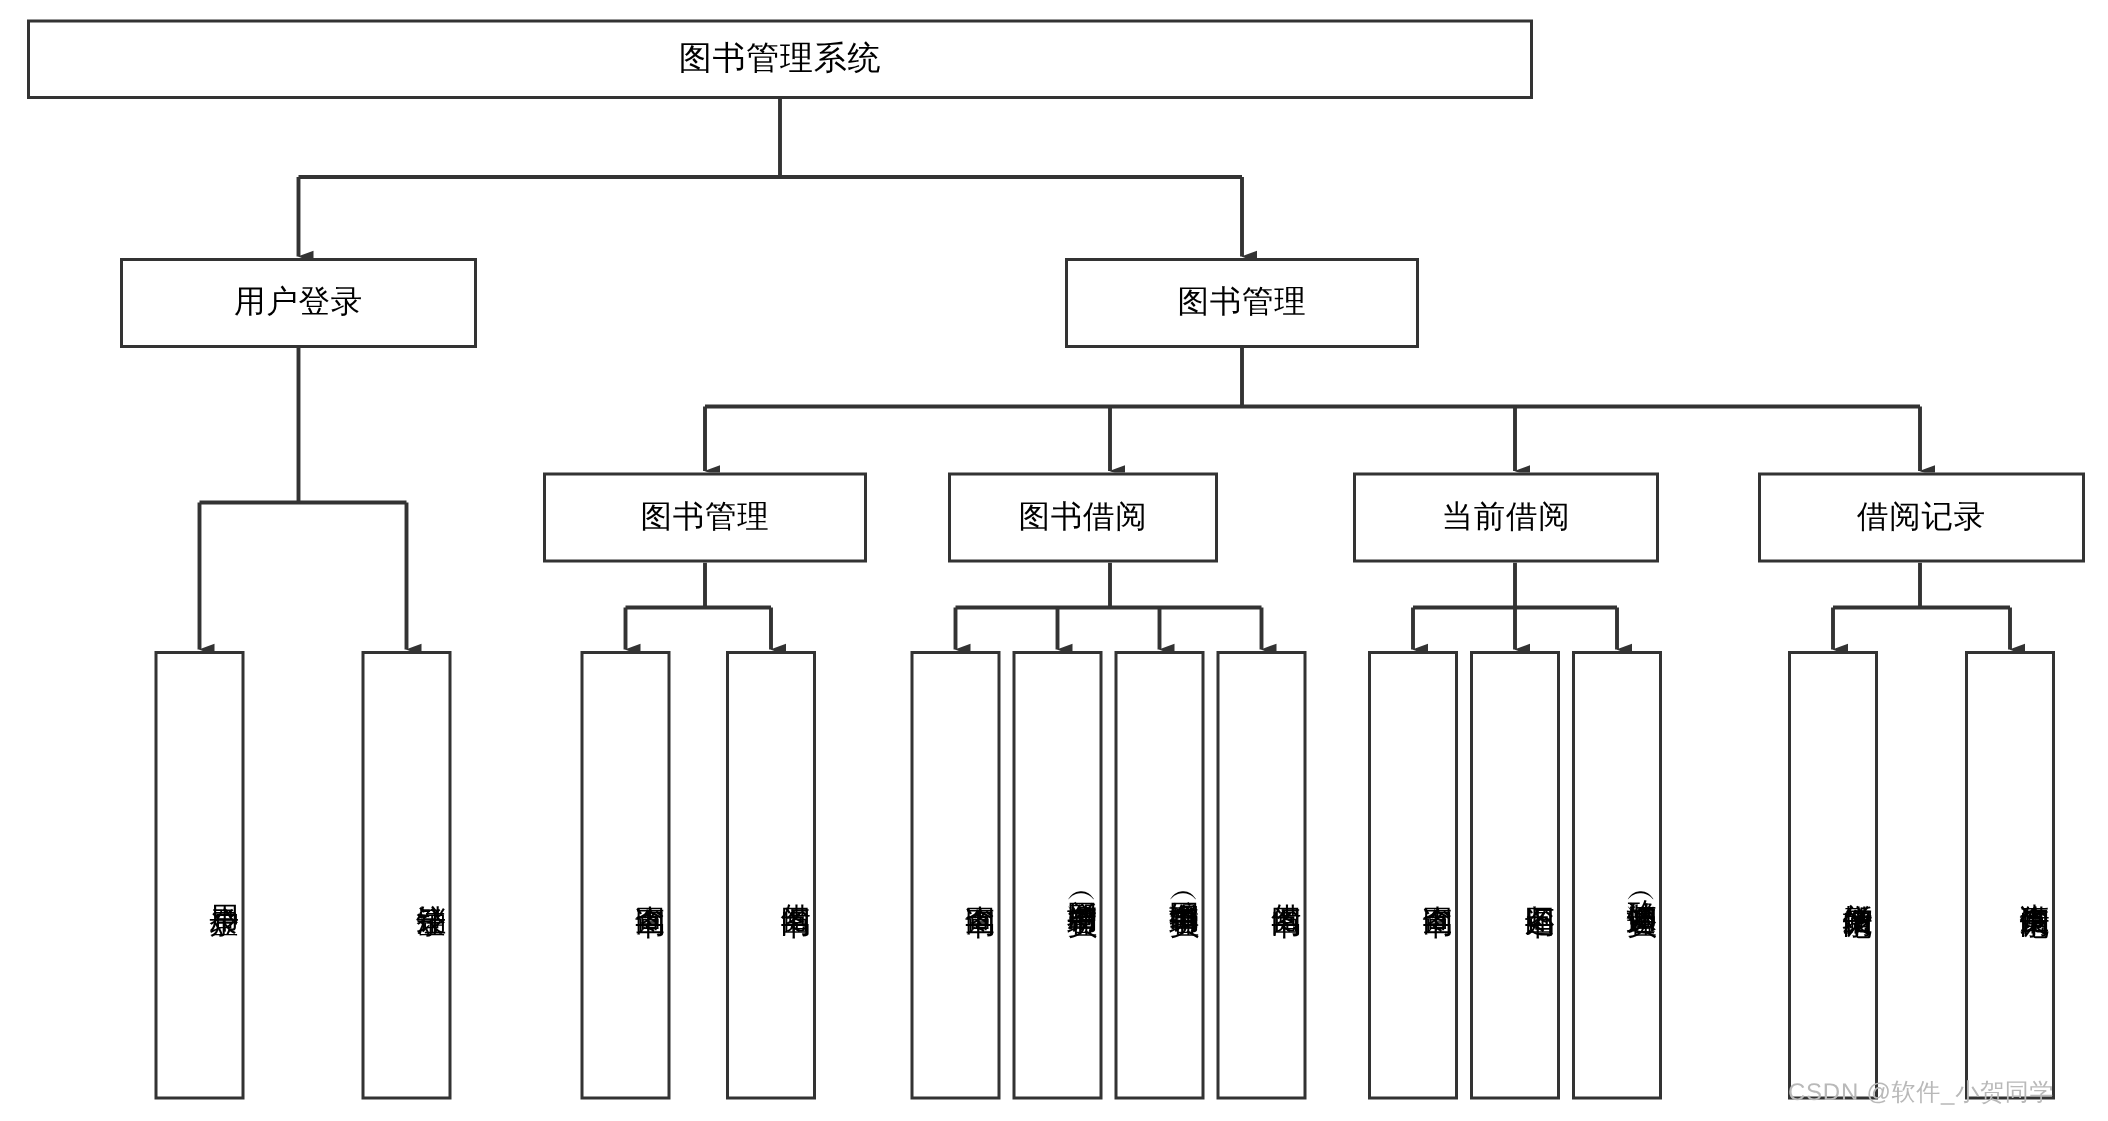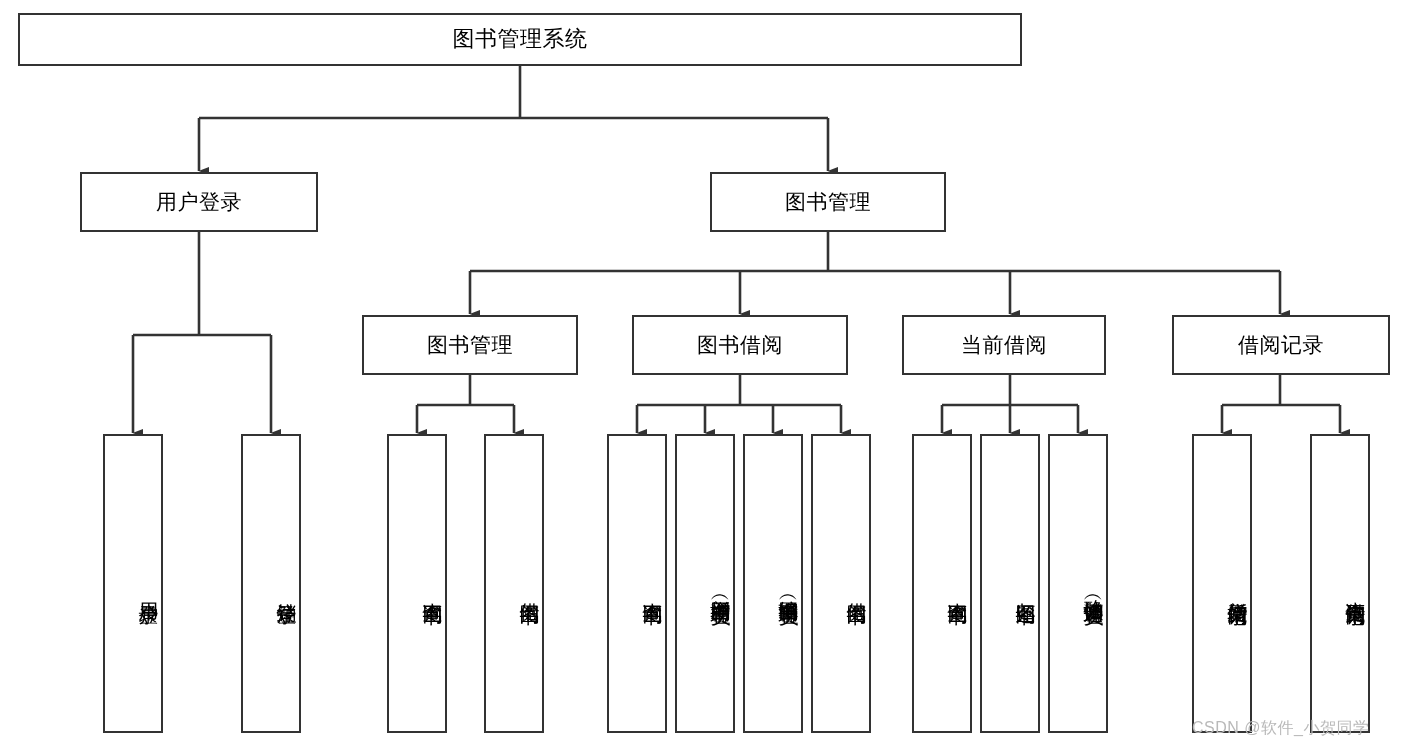--- a/index.html
+++ b/index.html
@@ -124,21 +124,21 @@
       </div>
       <div class="node node-horizontal" style="left: 80px; top: 172px; width: 238px; height: 60px;">
         <span>用户登录</span>
       </div>
       <div class="node node-horizontal" style="left: 710px; top: 172px; width: 236px; height: 60px;">
         <span>图书管理</span>
       </div>
       <div class="node node-horizontal" style="left: 362px; top: 315px; width: 216px; height: 60px;">
         <span>图书管理</span>
       </div>
-      <div class="node node-horizontal" style="left: 632px; top: 315px; width: 216px; height: 60px;">
+      <div class="node node-horizontal" style="left: 632px; top: 315px; width: 180px; height: 60px;">
         <span>图书借阅</span>
       </div>
       <div class="node node-horizontal" style="left: 902px; top: 315px; width: 204px; height: 60px;">
         <span>当前借阅</span>
       </div>
       <div class="node node-horizontal" style="left: 1172px; top: 315px; width: 218px; height: 60px;">
         <span>借阅记录</span>
       </div>
       <div class="node node-vertical" style="left: 103px; top: 434px; width: 60px; height: 299px;">
         <span class="vtext">用户登录</span>

